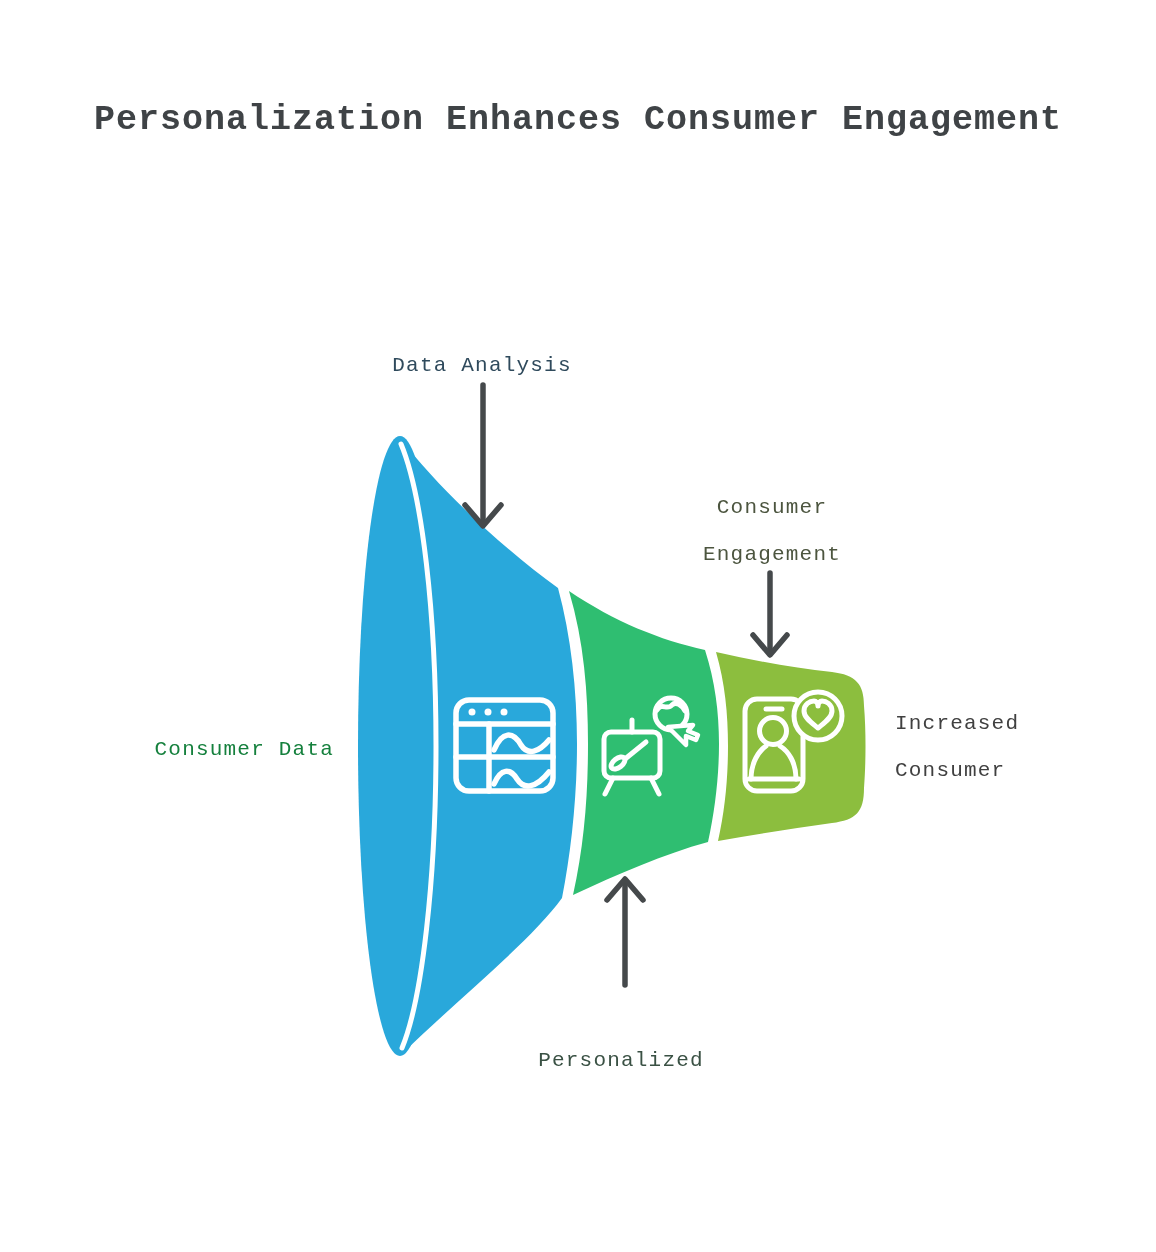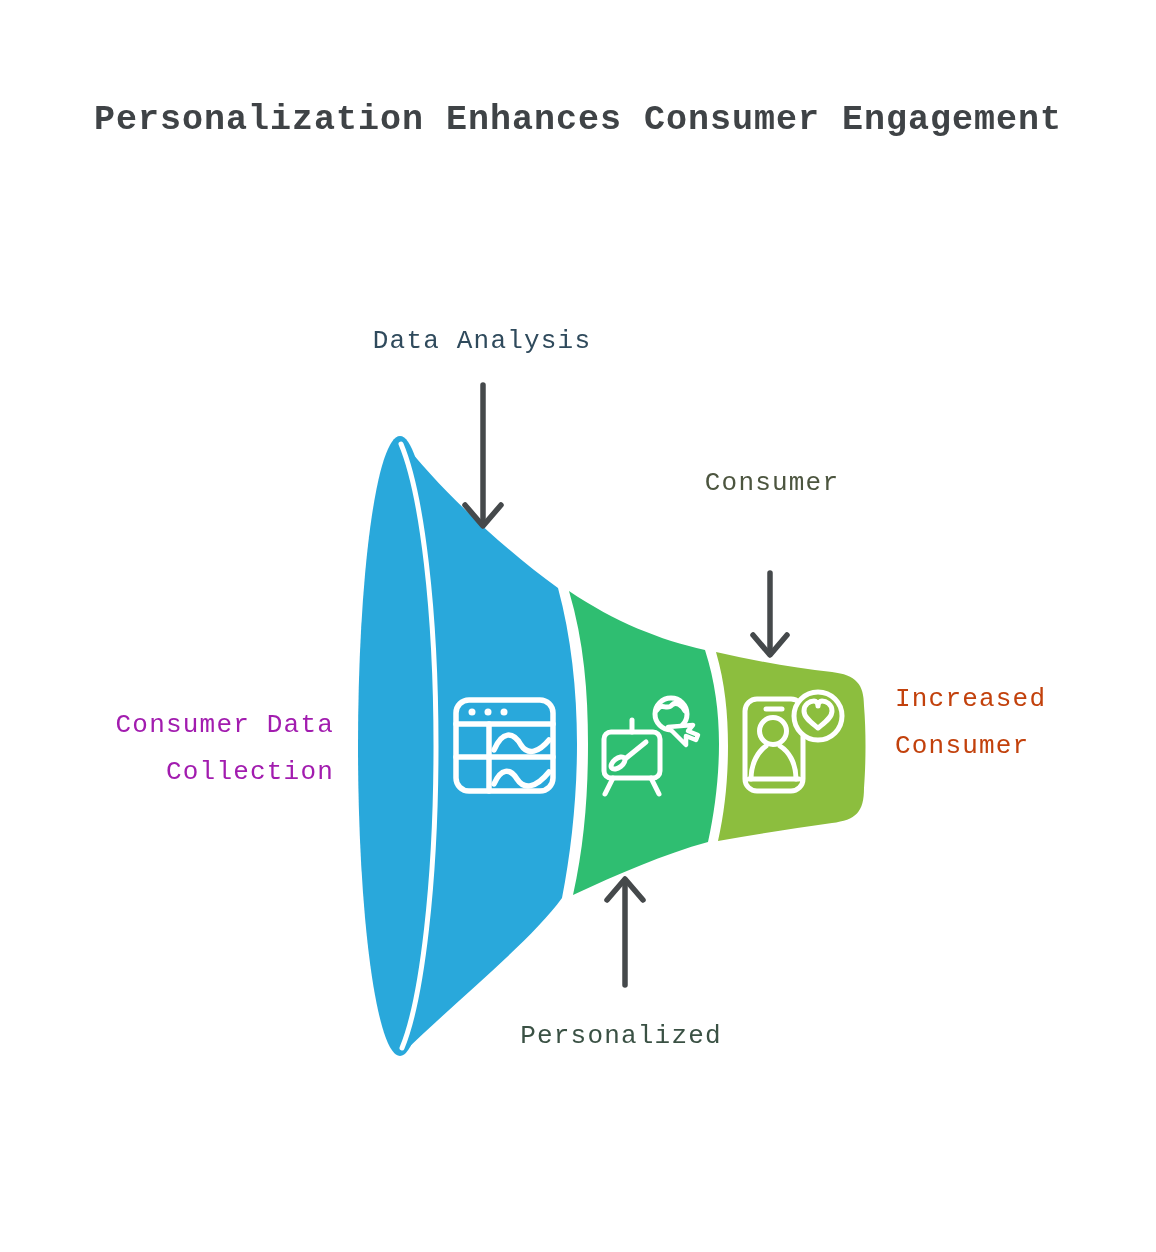--- a/index.html
+++ b/index.html
@@ -21,24 +21,25 @@
     left: 0; right: 0;
     top: 100px;
     text-align: center;
     font-size: 35px;
     font-weight: bold;
     letter-spacing: 1px;
     white-space: nowrap;
   }
   .label {
     position: absolute;
-    font-size: 26px;
+    font-size: 21px;
     letter-spacing: 1.2px;
     line-height: 47px;
     white-space: nowrap;
+    margin-top: 24px;
   }
   .label-data-analysis {
     left: 482px; top: 318px;
     transform: translateX(-50%);
     text-align: center;
   }
   .label-consumer-engagement {
     left: 772px; top: 460px;
     transform: translateX(-50%);
     text-align: center;
@@ -145,28 +146,28 @@
       </g>
     </g>
   </svg>
 
   <div class="label label-data-analysis" style="color: rgb(47, 74, 92);">
     <div>Data Analysis</div>
   </div>
 
   <div class="label label-consumer-engagement" style="color: rgb(76, 85, 63);">
     <div>Consumer</div>
+    <div>Engagement</div>
   </div>
 
-  <div class="label label-consumer-data-collection" style="color: #a21caf;">
+  <div class="label label-consumer-data-collection" style="color: #15803d;">
     <div>Consumer Data</div>
-    <div>Collection</div>
   </div>
 
-  <div class="label label-increased-consumer-retention" style="color: #c2410c;">
+  <div class="label label-increased-consumer-retention" style="color: #404040;">
     <div>Increased</div>
     <div>Consumer</div>
   </div>
 
   <div class="label label-personalized-content-creation" style="color: rgb(58, 81, 68);">
     <div>Personalized</div>
   </div>
 
 </div>
 

